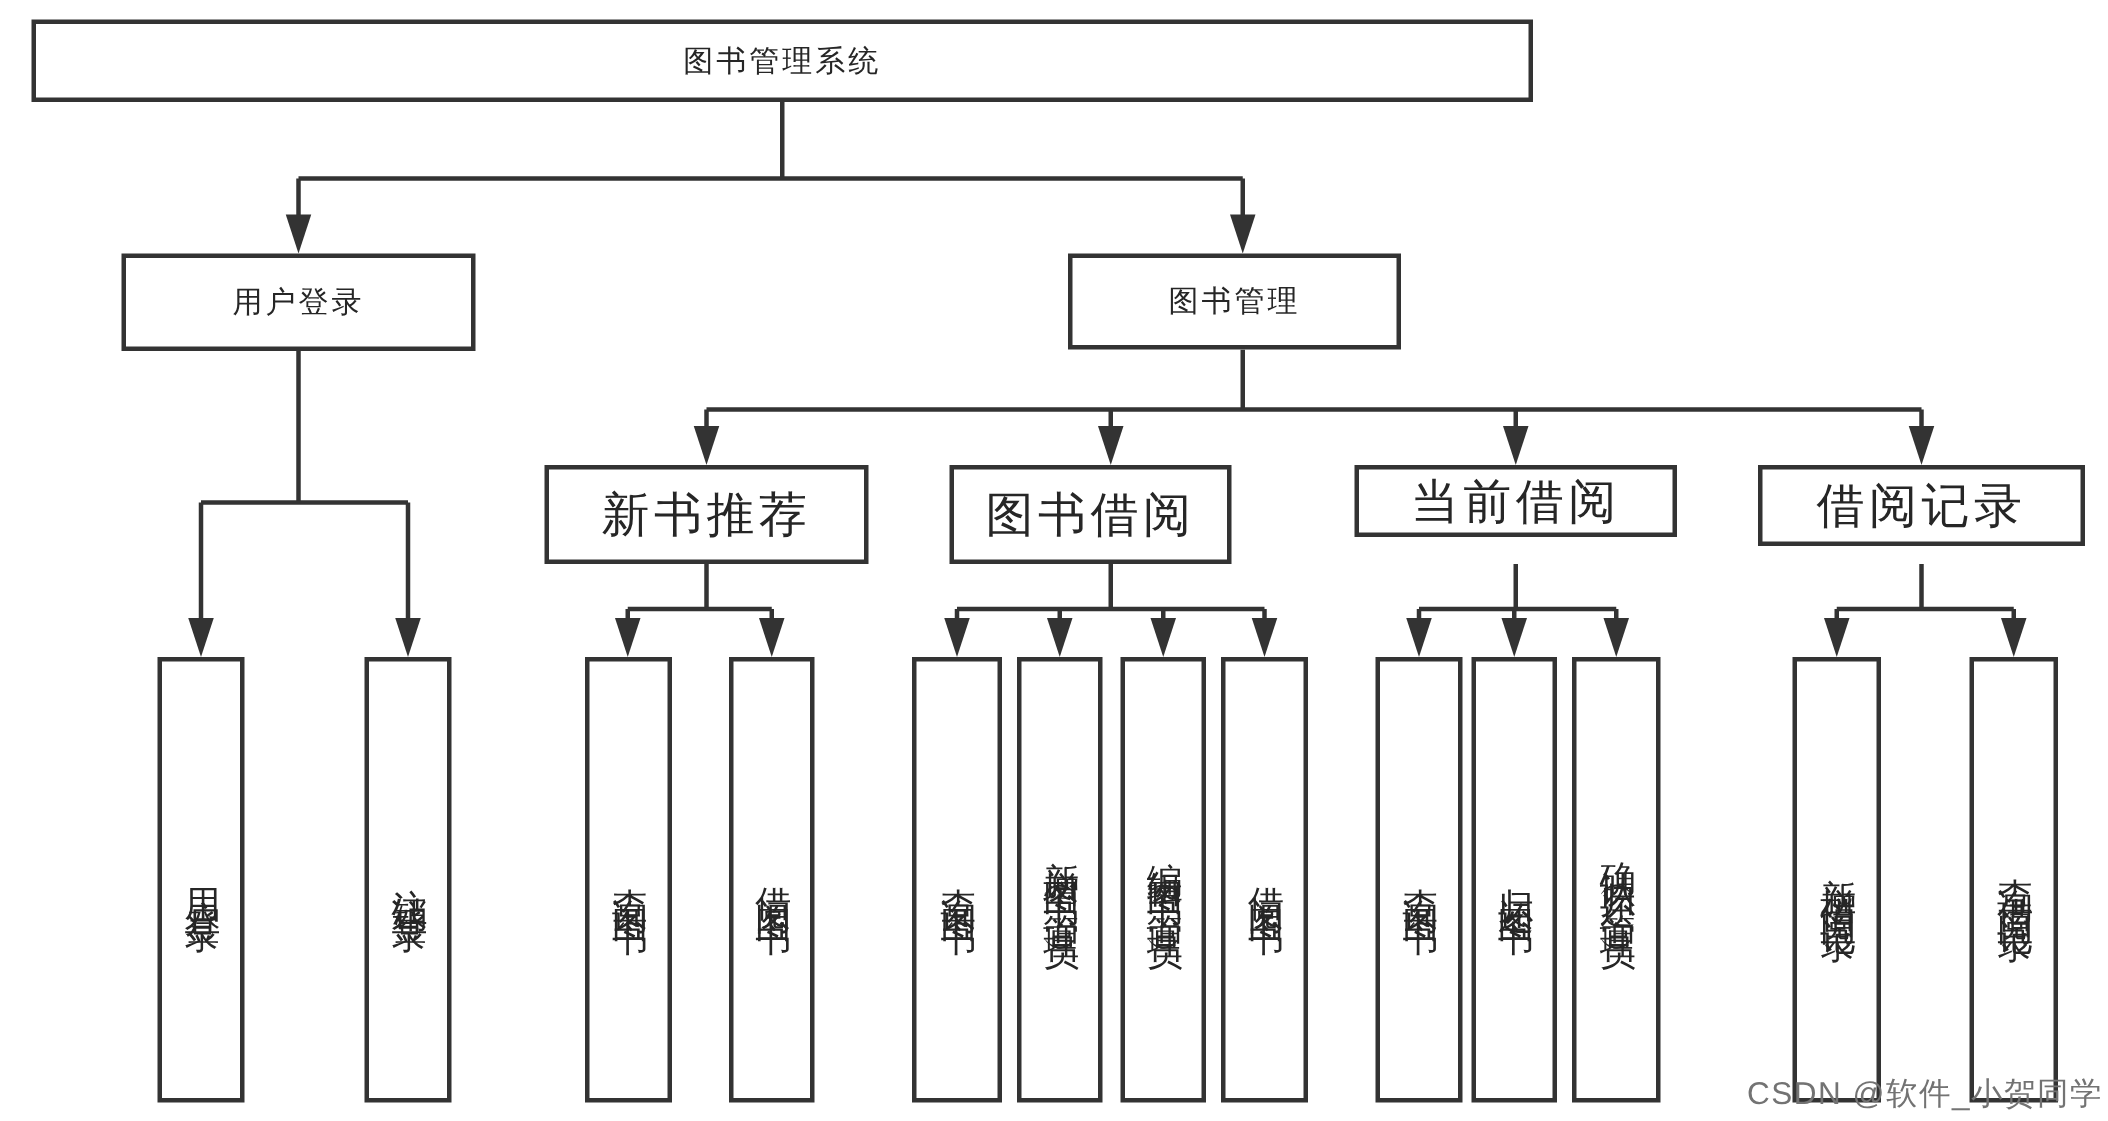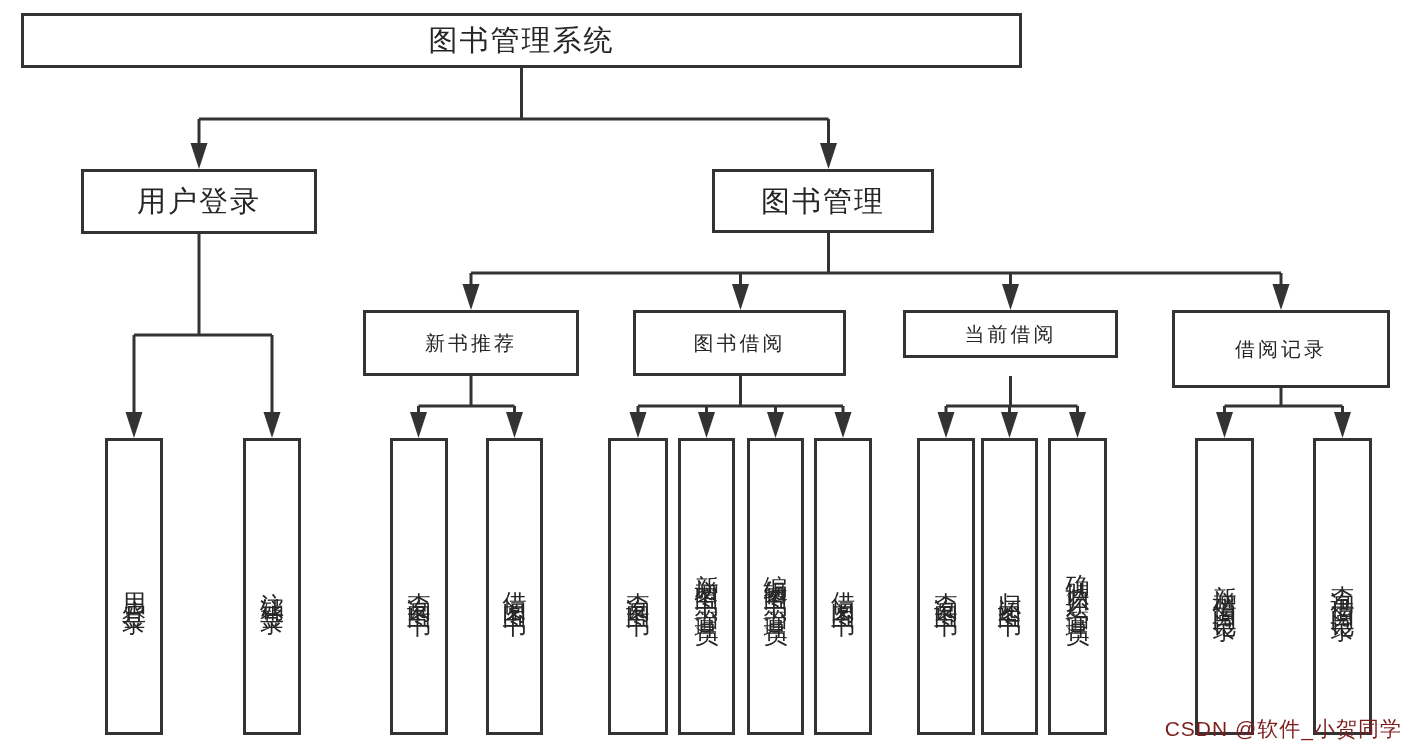--- a/index.html
+++ b/index.html
@@ -25,40 +25,40 @@
     display: flex;
     align-items: center;
     justify-content: center;
     color: #262626;
   }
   .node .lbl {
     white-space: nowrap;
     line-height: 1;
   }
   .node.h .lbl {
-    font-size: 29px;
+    font-size: 20px;
     letter-spacing: 2px;
   }
   .node.branch .lbl {
-    font-size: 20px;
+    font-size: 32px;
     letter-spacing: 3px;
   }
   .node.v .lbl {
     writing-mode: vertical-rl;
     text-orientation: mixed;
     font-size: 24px;
     letter-spacing: 7px;
     white-space: nowrap;
   }
   #watermark {
     position: absolute;
     right: 3px;
     top: 715px;
     font-size: 21px;
-    color: #7f1d1d;
+    color: #737373;
     letter-spacing: 1px;
     white-space: nowrap;
   }
 </style>
 </head>
 <body>
 
 <div id="stage">
 
   <svg id="connectors" viewBox="0 0 1405 747" xmlns="http://www.w3.org/2000/svg">
@@ -134,27 +134,27 @@
   <div class="node h" style="left:81px;top:169px;width:236px;height:65px">
     <span class="lbl">用户登录</span>
   </div>
   <div class="node h" style="left:712px;top:169px;width:222px;height:64px">
     <span class="lbl">图书管理</span>
   </div>
 
   <div class="node branch" style="left:363px;top:310px;width:216px;height:66px">
     <span class="lbl">新书推荐</span>
   </div>
-  <div class="node branch" style="left:633px;top:310px;width:213px;height:66px">
+  <div class="node branch" style="left:633px;top:310px;width:188px;height:66px">
     <span class="lbl">图书借阅</span>
   </div>
   <div class="node branch" style="left:903px;top:310px;width:215px;height:48px">
     <span class="lbl">当前借阅</span>
   </div>
-  <div class="node branch" style="left:1172px;top:310px;width:218px;height:78px">
+  <div class="node branch" style="left:1172px;top:310px;width:218px;height:54px">
     <span class="lbl">借阅记录</span>
   </div>
 
   <div class="node v" style="left:105px;top:438px;width:58px;height:297px">
     <span class="lbl">用户登录</span>
   </div>
   <div class="node v" style="left:243px;top:438px;width:58px;height:297px">
     <span class="lbl">注销登录</span>
   </div>
 

